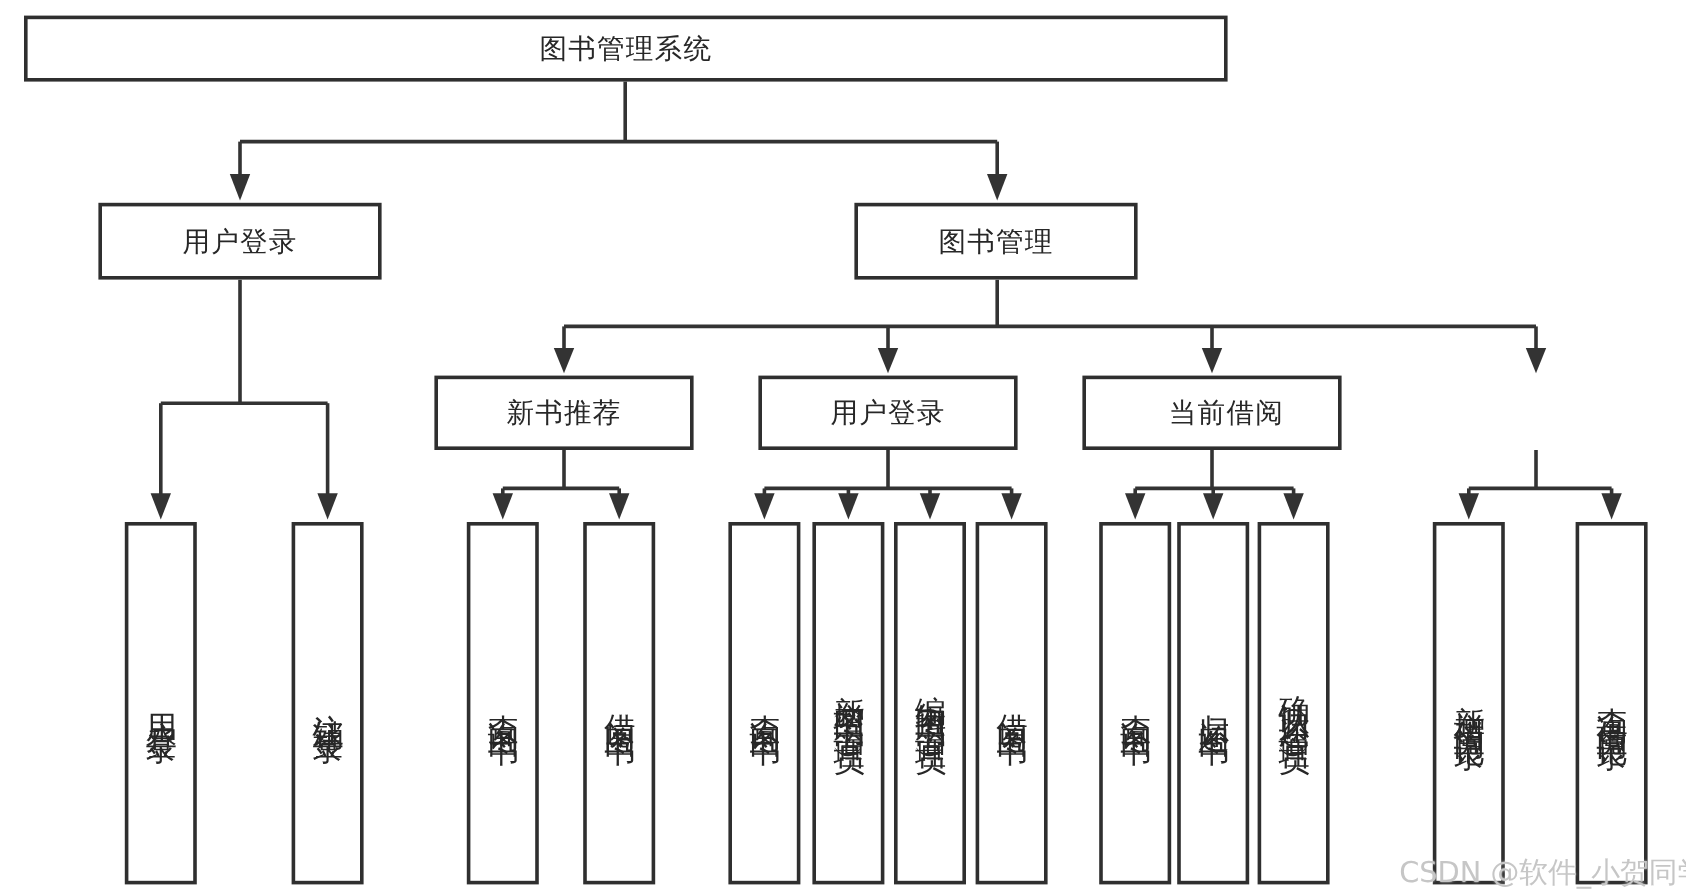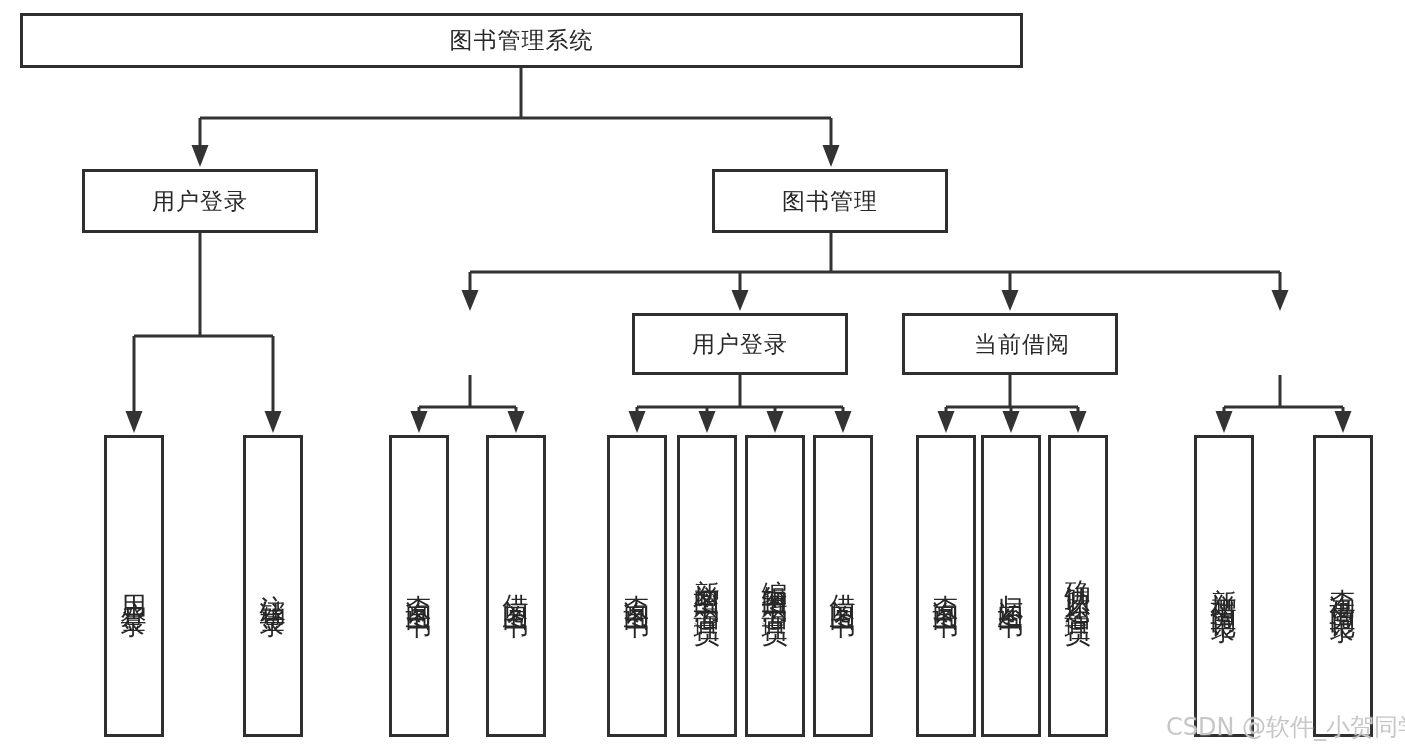--- a/index.html
+++ b/index.html
@@ -107,20 +107,23 @@
     <span>图书管理系统</span>
   </div>
 
   <div class="hbox" style="left:82px; top:169px; width:236px; height:64px;">
     <span>用户登录</span>
   </div>
   <div class="hbox" style="left:712px; top:169px; width:236px; height:64px;">
     <span>图书管理</span>
   </div>
 
+  <div class="hbox" style="left:362px; top:313px; width:216px; height:62px;">
+    <span>新书推荐</span>
+  </div>
   <div class="hbox" style="left:632px; top:313px; width:216px; height:62px;">
     <span>用户登录</span>
   </div>
   <div class="hbox" style="left:902px; top:313px; width:216px; height:62px;padding-left:24px;">
     <span>当前借阅</span>
   </div>
 
   <div class="vbox" style="left:104px; top:435px; width:60px; height:302px;">
     <span>用户登录</span>
   </div>

